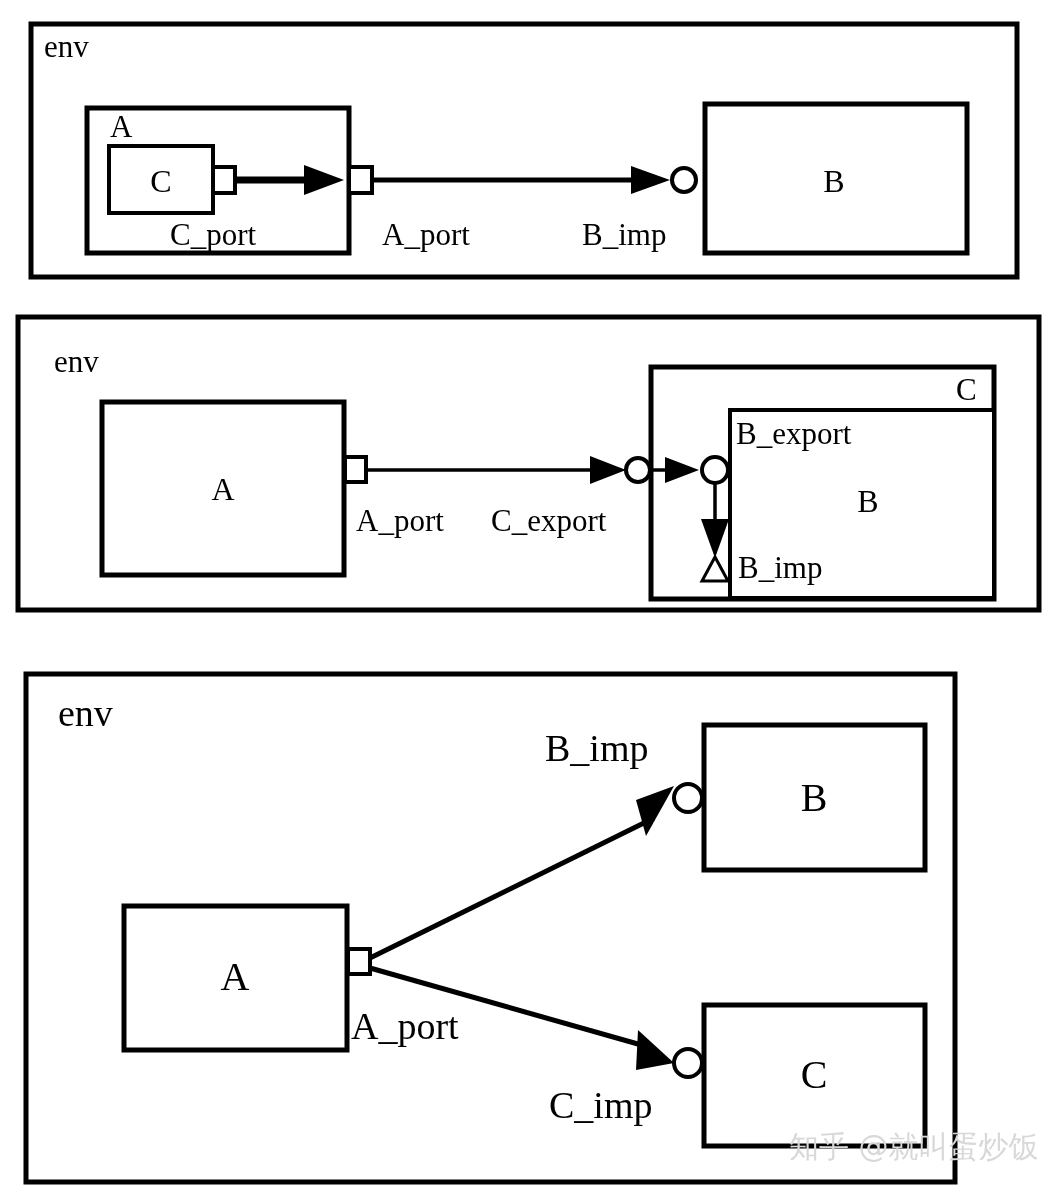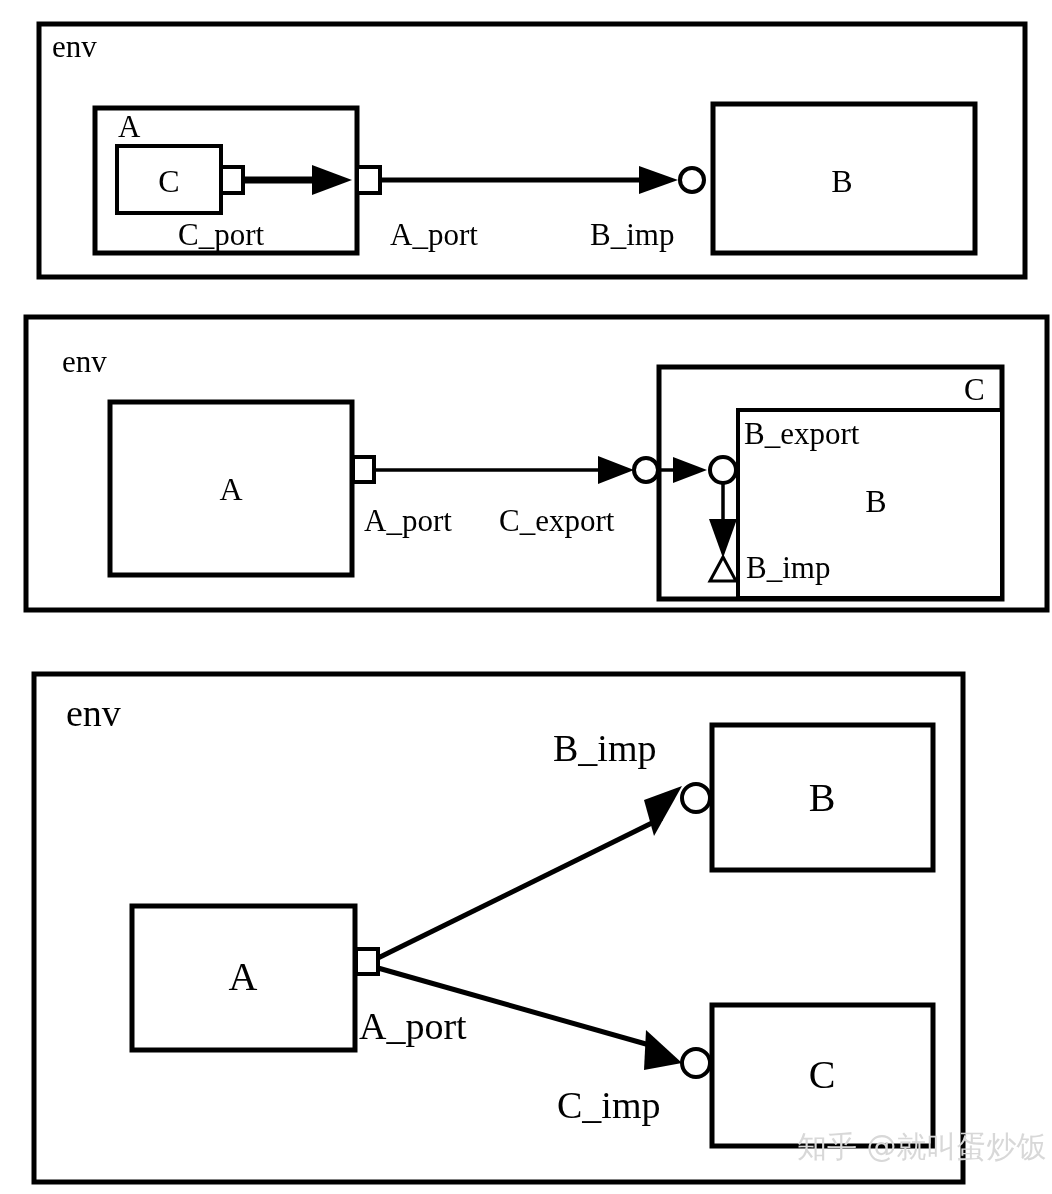--- a/index.html
+++ b/index.html
@@ -10,21 +10,21 @@
   }
   body {
     width: 1052px;
     height: 1194px;
     font-family: "Liberation Serif", "DejaVu Serif", serif;
     position: relative;
     overflow: hidden;
   }
   #stage {
     position: absolute;
-    left: 12px;
+    left: 4px;
     top: 0;
     width: 916px;
     height: 1194px;
   }
   svg.diagram-canvas {
     position: absolute;
     left: 0;
     top: 0;
     width: 1052px;
     height: 1194px;

